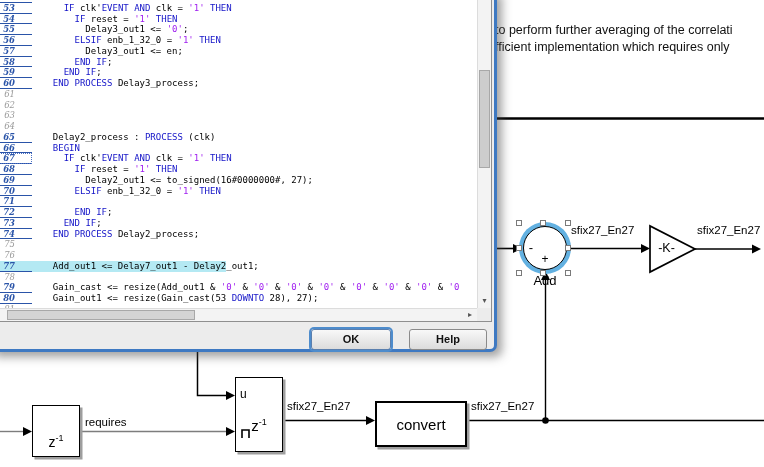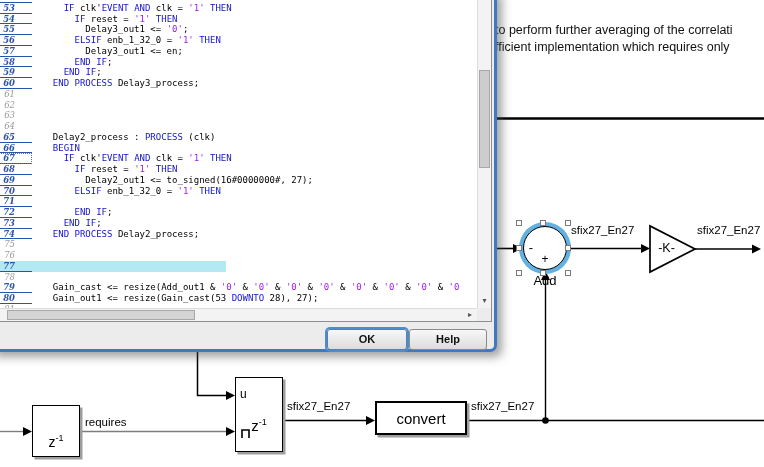--- a/index.html
+++ b/index.html
@@ -86,21 +86,21 @@
   .harrow.left { left:0; width:8px; }
   .harrow.right { right:0; width:14px; }
   .sb-corner { position:absolute; right:0; bottom:0; width:14px; height:13px; background:#ececec; }
 
   .dlg-btn {
     position:absolute; top:336px; height:21px;
     background:linear-gradient(#f8f8f8,#dcdcdc); border:1px solid #8a8a8a;
     border-radius:3px; font-size:11px; font-weight:bold; color:#111;
     text-align:center; line-height:19px; cursor:default;
   }
-  #ok-btn { left:334px; width:80px; box-shadow:0 0 0 2px #4e8ccc; border-color:#5a7fae; }
+  #ok-btn { left:318px; width:80px; box-shadow:0 0 0 2px #4e8ccc; border-color:#5a7fae; }
   #help-btn { left:416px; width:78px; }
 </style>
 </head>
 <body>
 
 <div id="stage">
 
   <div id="diagram">
 
     <svg id="wires" width="764" height="467" viewBox="0 0 764 467">
@@ -169,21 +169,21 @@
     </div>
 
     <div class="sim-block" id="enabled-delay" style="left:235px;top:377px;width:48px;height:75px">
       <span class="u-port">u</span>
       <span class="zlabel" style="font-size:15px"><span>z</span><sup>-1</sup></span>
       <svg class="pulse-port" width="11" height="11" viewBox="0 0 11 11">
         <polyline points="1,10 1,2 8,2 8,10" fill="none" stroke="#000" stroke-width="1.6"></polyline>
       </svg>
     </div>
 
-    <div class="sim-block" style="left:375px;top:401px;width:92px;height:34px;border-width:2px;font-size:15px">
+    <div class="sim-block" style="left:375px;top:401px;width:92px;height:46px;border-width:2px;font-size:15px">
       <span>convert</span>
     </div>
   </div>
 
   <div id="dialog">
     <div id="code-panel">
       <div id="code-viewport">
         <div id="code-lines">
             <div class="crow"><span class="lnum link">52</span><span class="ctext">  <span class="kw">BEGIN</span></span></div>
             <div class="crow"><span class="lnum link">53</span><span class="ctext">    <span class="kw">IF</span> clk'<span class="kw">EVENT</span> <span class="kw">AND</span> clk = <span class="str">'1'</span> <span class="kw">THEN</span></span></div>
@@ -203,21 +203,21 @@
             <div class="crow"><span class="lnum link focus">67</span><span class="ctext">    <span class="kw">IF</span> clk'<span class="kw">EVENT</span> <span class="kw">AND</span> clk = <span class="str">'1'</span> <span class="kw">THEN</span></span></div>
             <div class="crow"><span class="lnum link">68</span><span class="ctext">      <span class="kw">IF</span> reset = <span class="str">'1'</span> <span class="kw">THEN</span></span></div>
             <div class="crow"><span class="lnum link">69</span><span class="ctext">        Delay2_out1 &lt;= to_signed(16#0000000#, 27);</span></div>
             <div class="crow"><span class="lnum link">70</span><span class="ctext">      <span class="kw">ELSIF</span> enb_1_32_0 = <span class="str">'1'</span> <span class="kw">THEN</span></span></div>
             <div class="crow"><span class="lnum link">71</span></div>
             <div class="crow"><span class="lnum link">72</span><span class="ctext">      <span class="kw">END</span> <span class="kw">IF</span>;</span></div>
             <div class="crow"><span class="lnum link">73</span><span class="ctext">    <span class="kw">END</span> <span class="kw">IF</span>;</span></div>
             <div class="crow"><span class="lnum link">74</span><span class="ctext">  <span class="kw">END</span> <span class="kw">PROCESS</span> Delay2_process;</span></div>
             <div class="crow"><span class="lnum plain">75</span><span class="ctext"></span></div>
             <div class="crow"><span class="lnum plain">76</span><span class="ctext"></span></div>
-            <div class="crow hl"><span class="lnum link">77</span></div>
+            <div class="crow hl"><span class="lnum link">77</span><span class="ctext">  Add_out1 &lt;= Delay7_out1 - Delay2_out1;</span></div>
             <div class="crow"><span class="lnum plain">78</span><span class="ctext"></span></div>
             <div class="crow"><span class="lnum link">79</span><span class="ctext">  Gain_cast &lt;= resize(Add_out1 &amp; <span class="str">'0'</span> &amp; <span class="str">'0'</span> &amp; <span class="str">'0'</span> &amp; <span class="str">'0'</span> &amp; <span class="str">'0'</span> &amp; <span class="str">'0'</span> &amp; <span class="str">'0'</span> &amp; <span class="str">'0</span></span></div>
             <div class="crow"><span class="lnum link">80</span><span class="ctext">  Gain_out1 &lt;= resize(Gain_cast(53 <span class="kw">DOWNTO</span> 28), 27);</span></div>
             <div class="crow"><span class="lnum plain">81</span><span class="ctext"></span></div>
           </div>
       </div>
       <div class="vscroll">
         <div class="vthumb"></div>
         <div class="vdown">▾</div>
       </div>

